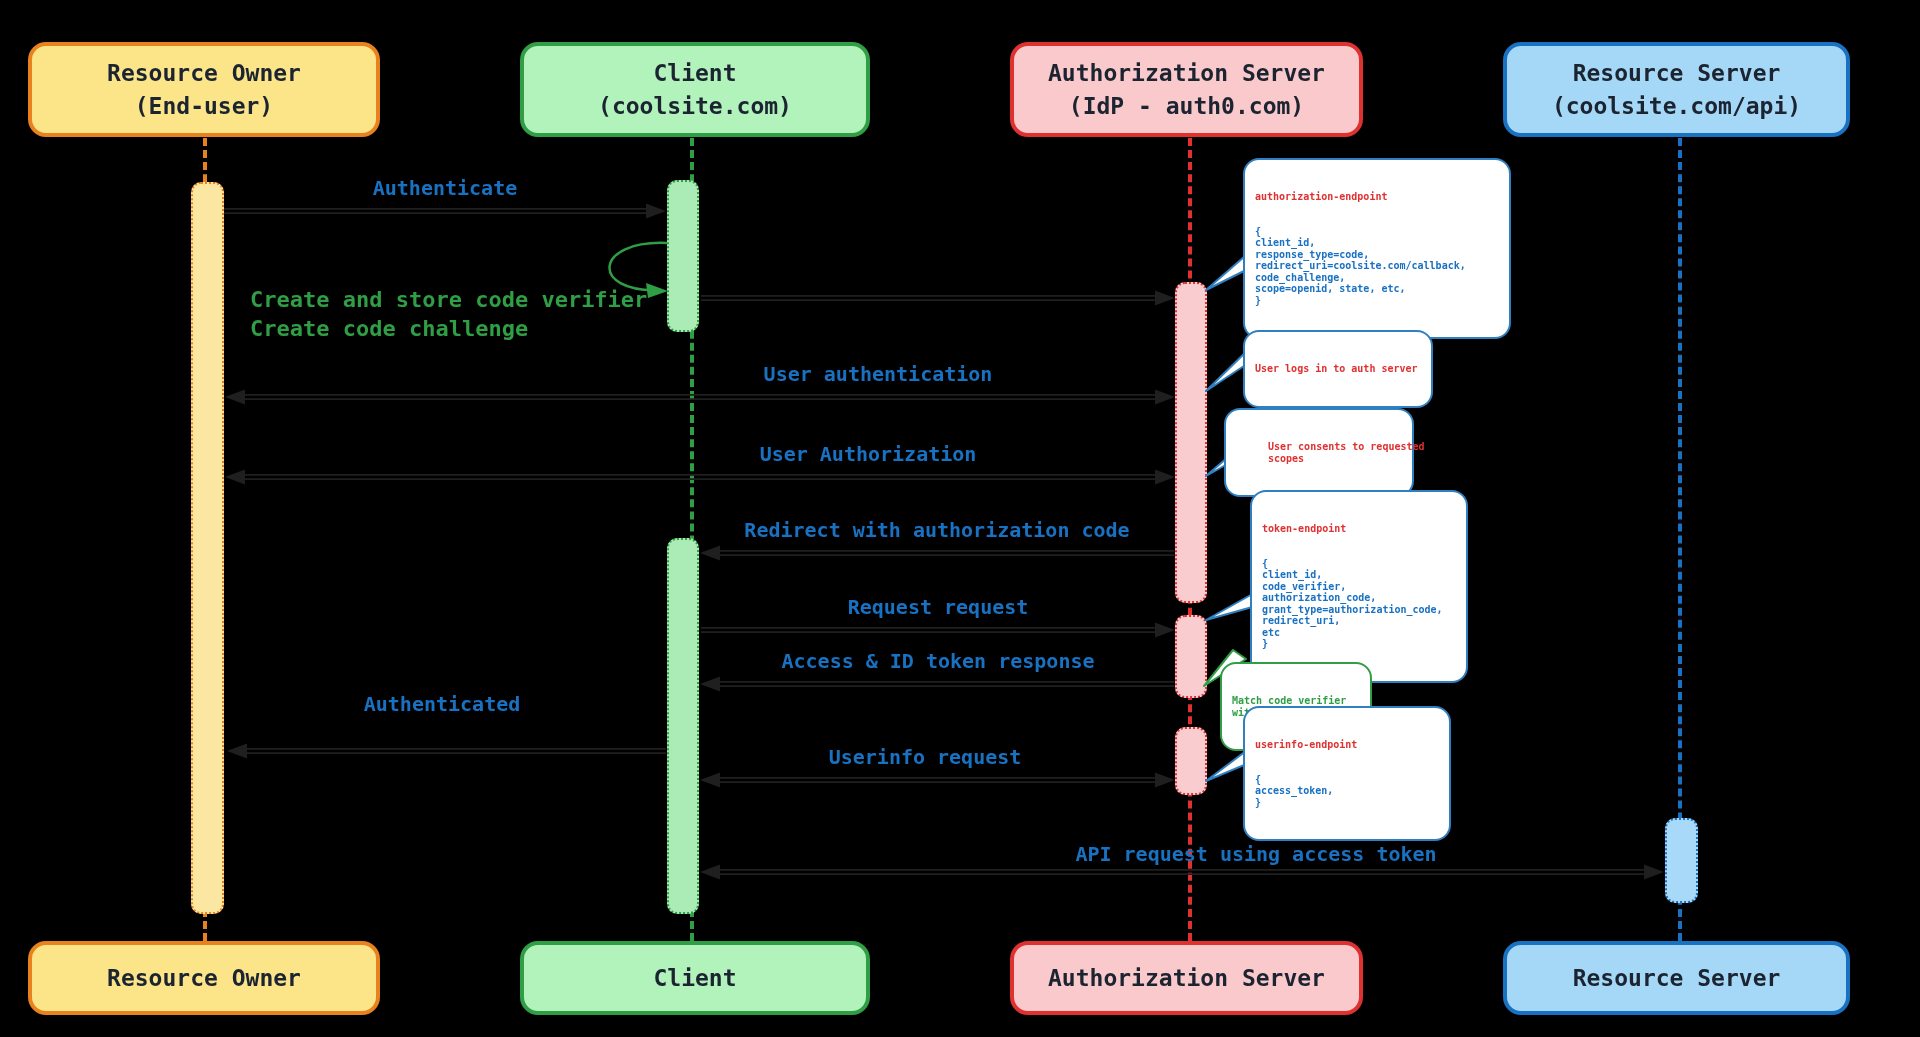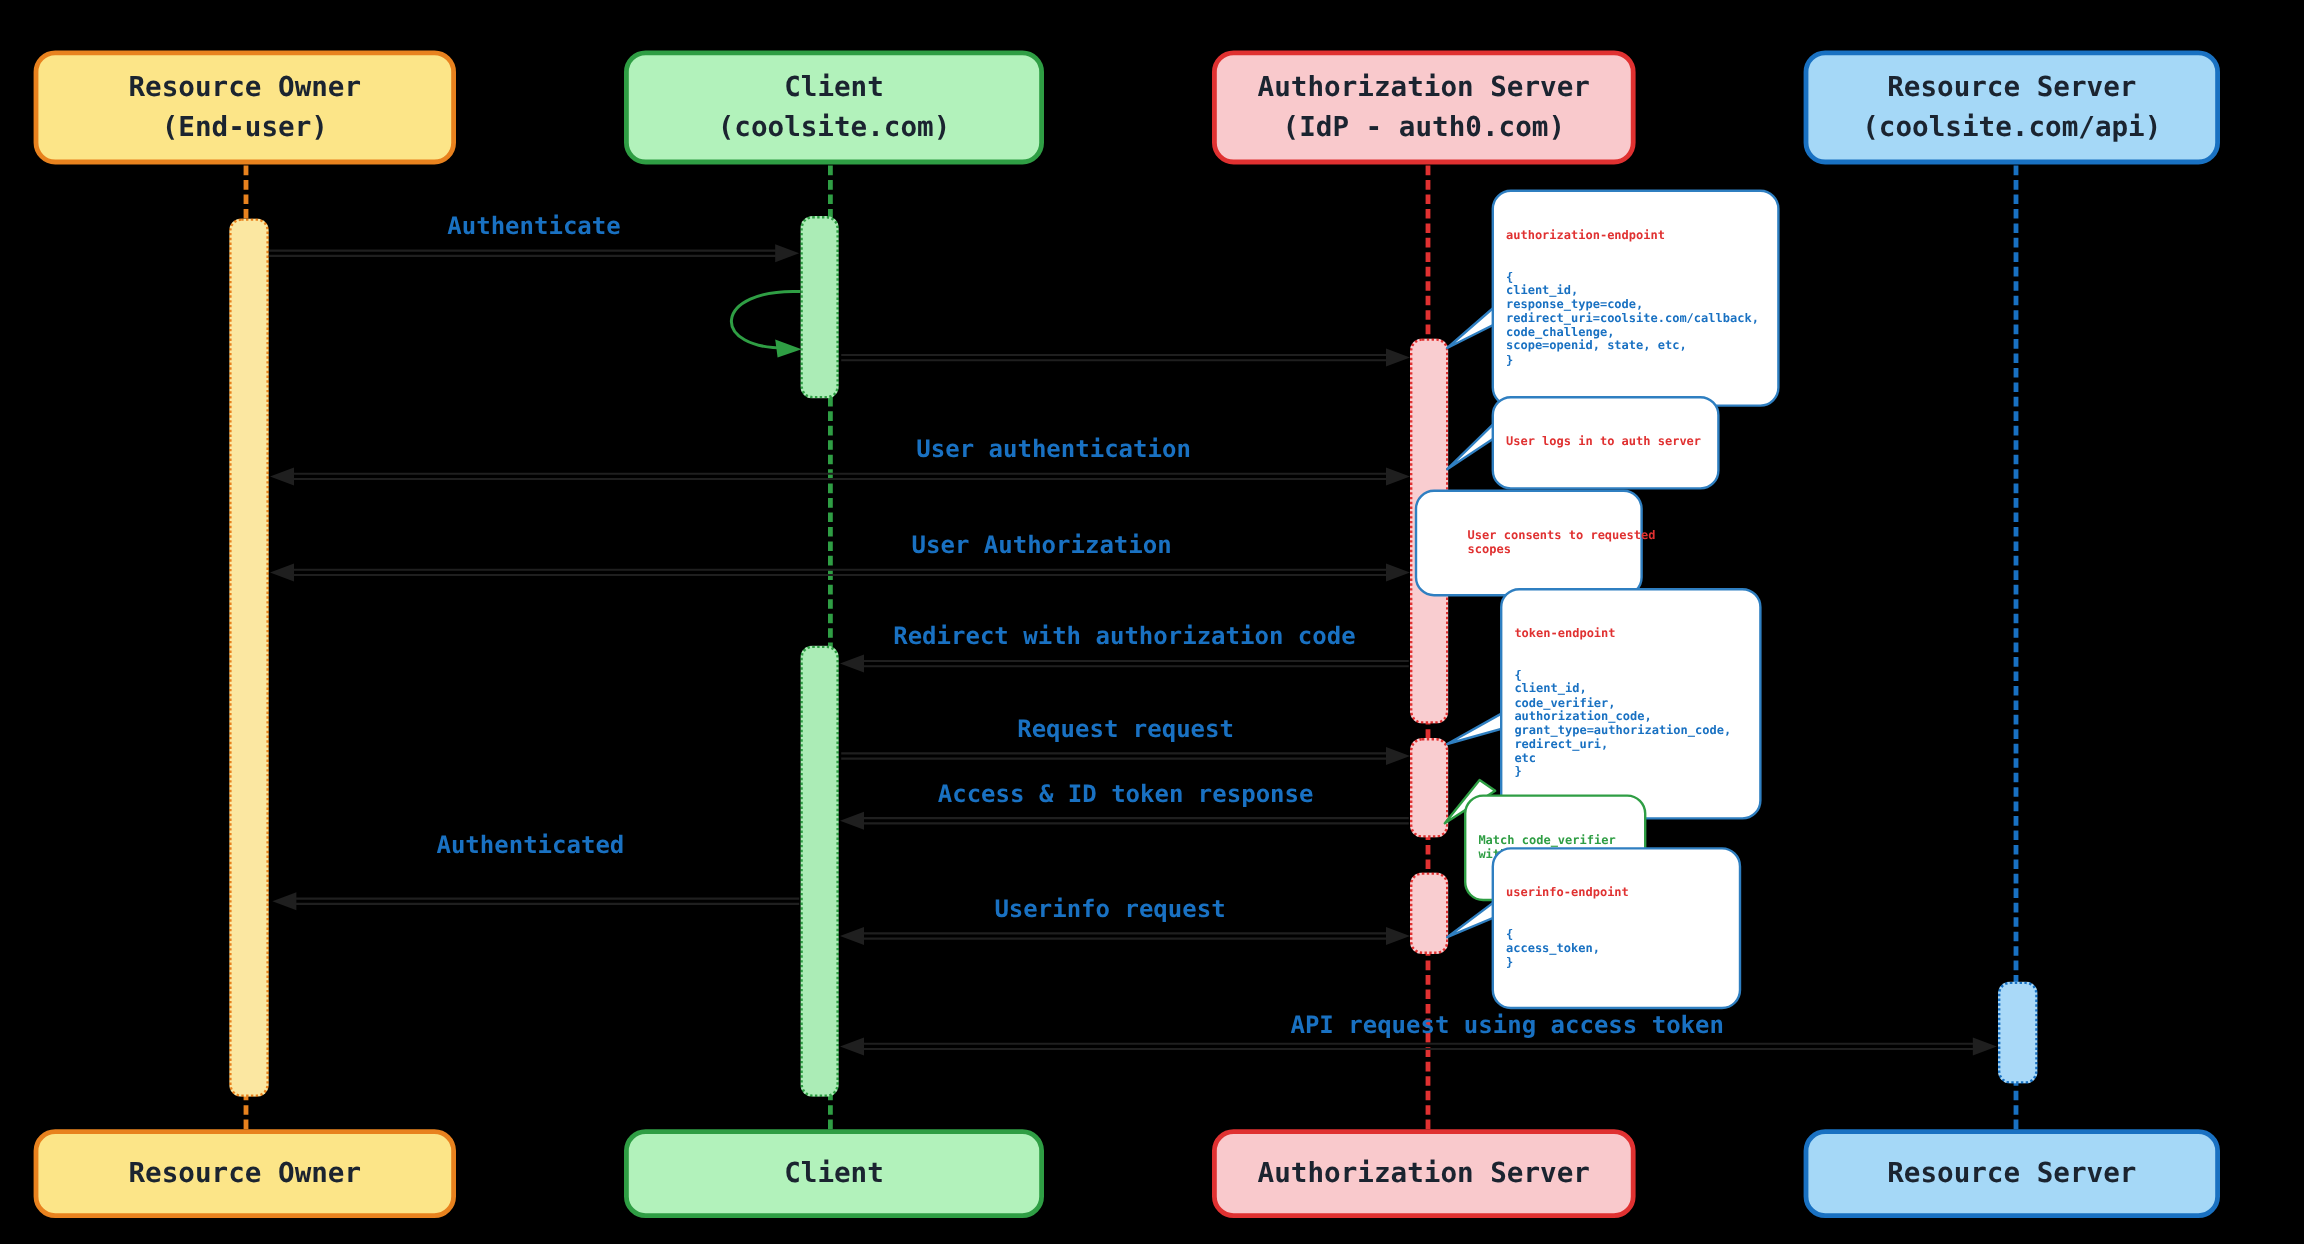--- a/index.html
+++ b/index.html
@@ -134,45 +134,47 @@
   <div class="box" style="left:520px;top:941px;width:350px;height:74px;background:#b2f2bb;border-color:#2f9e44;">
     <span>Client</span>
   </div>
   <div class="box" style="left:1010px;top:941px;width:353px;height:74px;background:#f9c9cc;border-color:#e03131;">
     <span>Authorization Server</span>
   </div>
   <div class="box" style="left:1503px;top:941px;width:347px;height:74px;background:#a5d8f7;border-color:#1971c2;">
     <span>Resource Server</span>
   </div>
 
+  <div class="note" style="left:250px;top:286px;">Create and store code verifier
+Create code challenge</div>
 
   <div class="msg-label" style="left:445px;top:176px;">Authenticate</div>
   <div class="msg-label" style="left:878px;top:362px;">User authentication</div>
   <div class="msg-label" style="left:868px;top:442px;">User Authorization</div>
   <div class="msg-label" style="left:937px;top:518px;">Redirect with authorization code</div>
   <div class="msg-label" style="left:938px;top:595px;">Request request</div>
   <div class="msg-label" style="left:938px;top:649px;">Access &amp; ID token response</div>
   <div class="msg-label" style="left:442px;top:692px;">Authenticated</div>
   <div class="msg-label" style="left:925px;top:745px;">Userinfo request</div>
   <div class="msg-label" style="left:1256px;top:842px;">API request using access token</div>
 
-  <div class="bubble" style="left:1243px;top:158px;width:240px;">
+  <div class="bubble" style="left:1243px;top:158px;width:268px;">
     <span class="bt">authorization-endpoint</span>
     <span class="bb">{
 client_id,
 response_type=code,
 redirect_uri=coolsite.com/callback,
 code_challenge,
 scope=openid, state, etc,
 }</span>
   </div>
   <div class="bubble" style="left:1243px;top:330px;width:190px;">
     <span class="br">User logs in to auth server</span>
   </div>
-  <div class="bubble" style="left:1179px;top:408px;width:190px;padding-left:42px;">
+  <div class="bubble" style="left:1224px;top:408px;width:190px;padding-left:42px;">
     <span class="br">User consents to requested
 scopes</span>
   </div>
   <div class="bubble" style="left:1250px;top:490px;width:218px;">
     <span class="bt">token-endpoint</span>
     <span class="bb">{
 client_id,
 code_verifier,
 authorization_code,
 grant_type=authorization_code,

